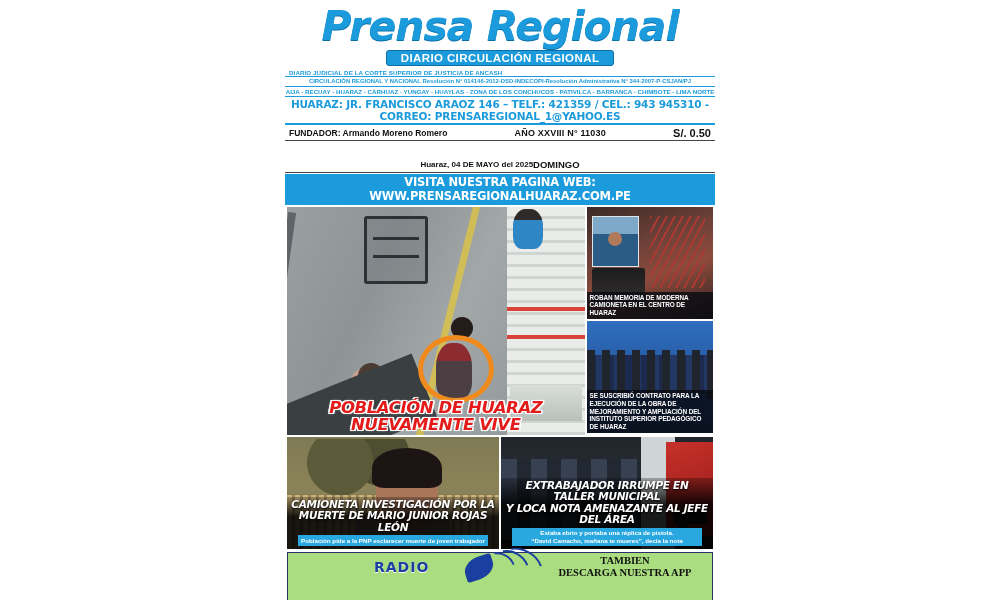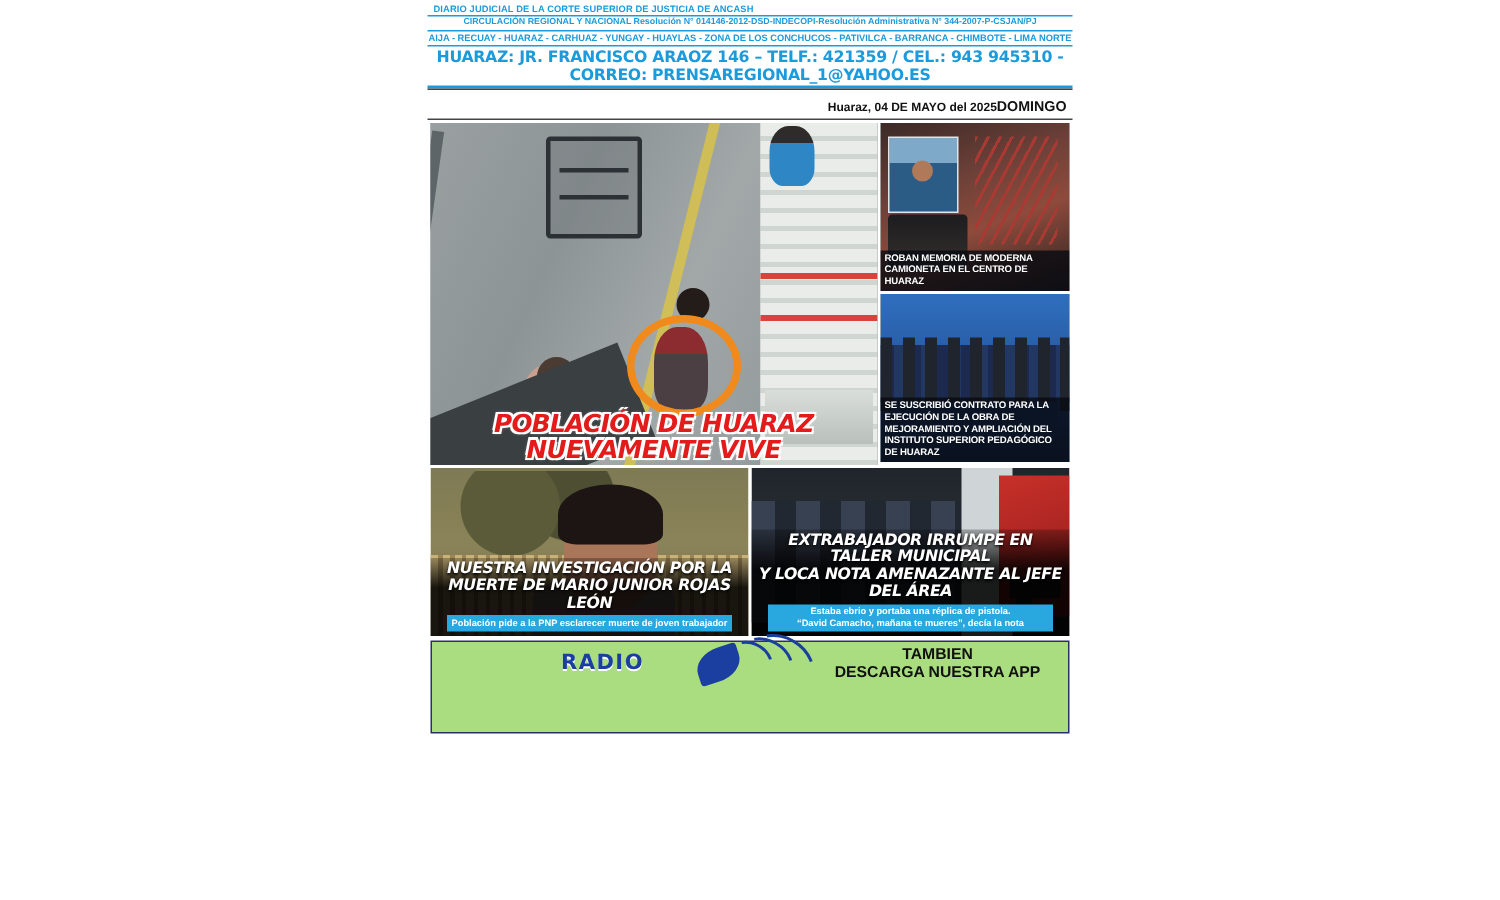--- a/index.html
+++ b/index.html
@@ -55,23 +55,23 @@
   
   .founder-row{
     display:flex;align-items:center;justify-content:space-between;
     font-size:8.5px;font-weight:bold;color:#111;
     padding:2px 4px 1px 4px;
   }
   .founder-row .mid{font-size:9px;letter-spacing:.2px;}
   .founder-row .price{font-size:11px;}
 
   .date-row{
-    display:flex;align-items:center;justify-content:flex-end;
+    display:flex;align-items:center;justify-content:center;
     font-size:8px;font-weight:bold;color:#111;
-    padding:6px 4px 2px 4px;
+    padding:18px 4px 2px 4px;
     border-top:1px solid #444;border-bottom:1px solid #444;
   }
   .date-row .dow{font-size:9.5px;}
 
   .web-banner{
     background:#1b9bdc;color:#ffffff;text-align:center;
     font-size:11.5px;font-weight:bold;letter-spacing:-.2px;
     padding:1px 0 2px 0;margin-top:1px;
     font-family:"DejaVu Sans", sans-serif;
   }
@@ -315,41 +315,51 @@
     position:absolute;border:2px solid #1b3fa0;border-radius:50%;
     border-color:#1b3fa0 transparent transparent transparent;
   }
   .w1{left:196px;top:0px;width:28px;height:22px;transform:rotate(30deg);}
   .w2{left:202px;top:-2px;width:36px;height:28px;transform:rotate(30deg);}
   .w3{left:208px;top:-4px;width:44px;height:34px;transform:rotate(30deg);}
 
   .ad-right{flex:1;position:relative;padding-top:2px;}
   .ad-right .tambien{
     text-align:center;color:#111;font-weight:bold;font-size:10.5px;line-height:12px;
-    font-family:Liberation Sans, sans-serif;
+    font-family:Liberation Serif, serif;
   }
 </style>
 </head>
 <body>
 
 <div id="page">
   <div class="sheet">
 
+    <div class="masthead">
+      <div class="masthead-title">Prensa Regional</div>
+      <div class="masthead-sub">DIARIO CIRCULACIÓN REGIONAL</div>
+    </div>
 
     <div class="legal">
       <div class="legal-line legal-l1">DIARIO JUDICIAL DE LA CORTE SUPERIOR DE JUSTICIA DE ANCASH</div>
       <div class="legal-line legal-l2">CIRCULACIÓN REGIONAL Y NACIONAL Resolución N° 014146-2012-DSD-INDECOPI-Resolución Administrativa N° 344-2007-P-CSJAN/PJ</div>
       <div class="legal-line legal-l3">AIJA - RECUAY - HUARAZ - CARHUAZ - YUNGAY - HUAYLAS - ZONA DE LOS CONCHUCOS - PATIVILCA - BARRANCA - CHIMBOTE - LIMA NORTE</div>
       <div class="legal-l4">HUARAZ: JR. FRANCISCO ARAOZ 146 – TELF.: 421359 / CEL.: 943 945310 - CORREO: PRENSAREGIONAL_1@YAHOO.ES</div>
     </div>
 
+    <div class="founder-row">
+      <span>FUNDADOR: Armando Moreno Romero</span>
+      <span class="mid">AÑO XXVIII N° 11030</span>
+      <span class="price">S/. 0.50</span>
+    </div>
     <div class="date-row">
       <span>Huaraz, 04 DE MAYO del  2025</span>
       <span class="dow">DOMINGO</span>
     </div>
+    <div class="web-banner">VISITA NUESTRA PAGINA WEB:  WWW.PRENSAREGIONALHUARAZ.COM.PE</div>
 
     <div class="content">
 
       <div class="row-top">
 
         <div class="col-left">
           <div class="photo main-photo">
             <div class="cctv">
               <div class="edge-dark2"></div>
               <div class="yellow-line"></div>
@@ -401,21 +411,21 @@
 
         <div class="bphoto">
           <div class="portrait">
             <div class="tree"></div>
             <div class="fence"></div>
             <div class="body"></div>
             <div class="head"></div>
             <div class="hair"></div>
           </div>
           <div class="bcap">
-            <div class="bcap-title">NUESTRA INVESTIGACIÓN POR LA</div>
+            <div class="bcap-title">CAMIONETA INVESTIGACIÓN POR LA</div>
             <div class="bcap-title">MUERTE DE MARIO JUNIOR ROJAS LEÓN</div>
             <span class="bcap-sub">Población pide a la PNP esclarecer muerte de joven trabajador</span>
           </div>
         </div>
 
         <div class="bphoto">
           <div class="night">
             <div class="people"></div>
             <div class="wall"></div>
             <div class="blanket"></div>

